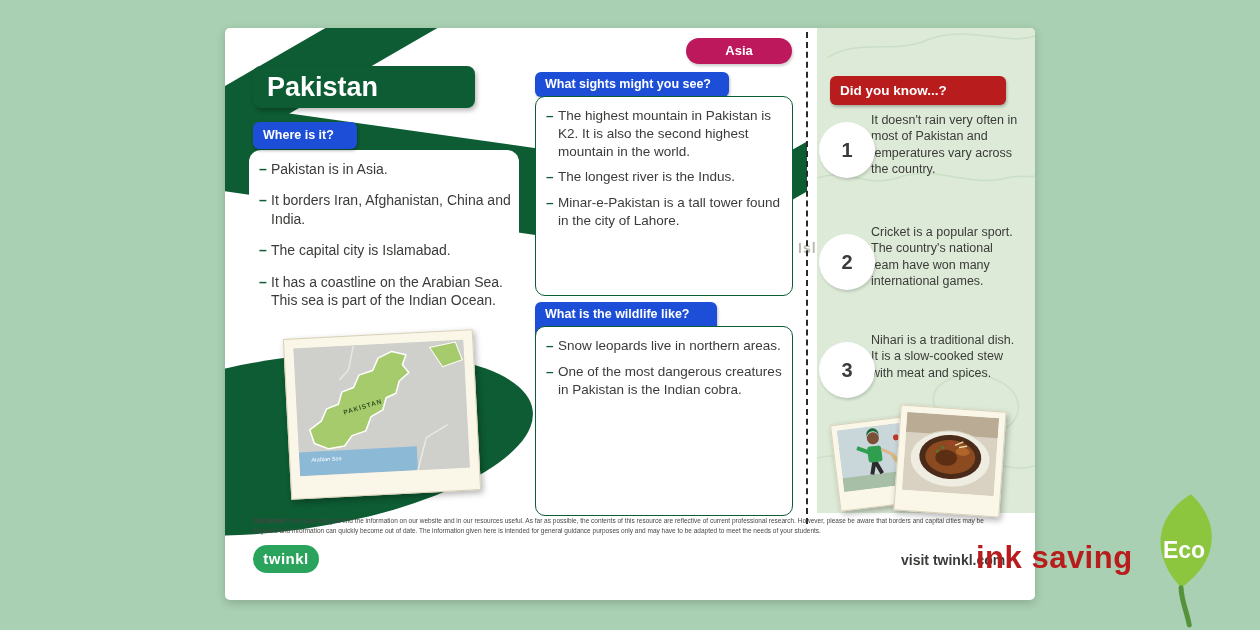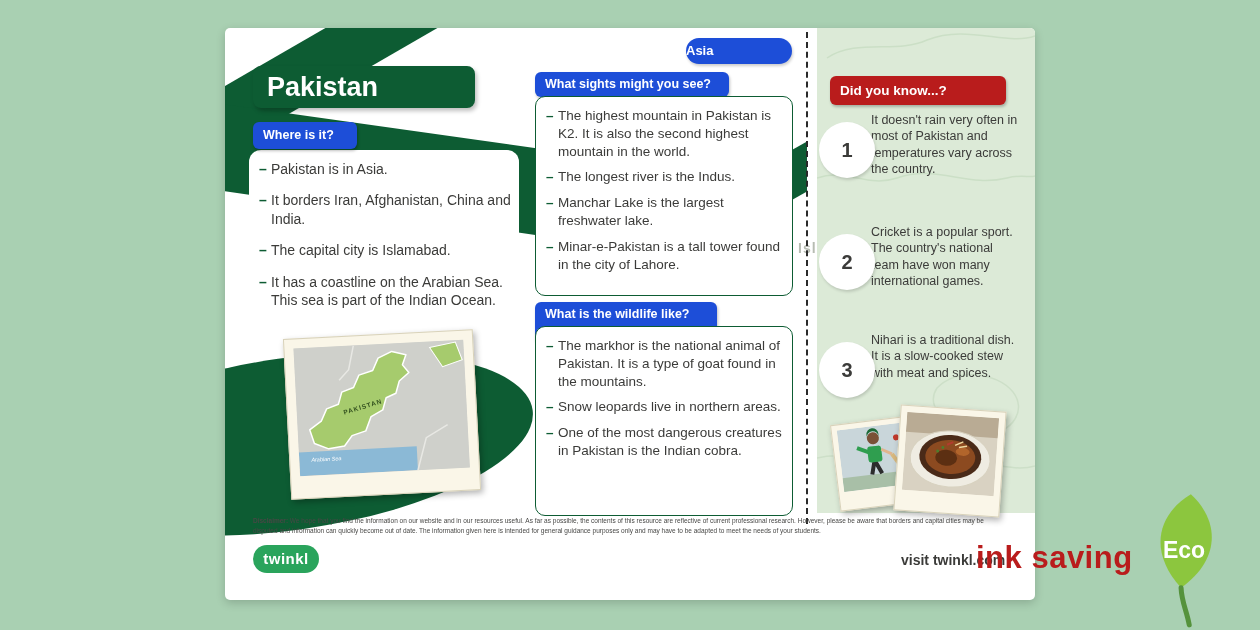--- a/index.html
+++ b/index.html
@@ -27,22 +27,22 @@
     background:#0d5c33; border-radius:50%; transform:rotate(-8deg); }
   .sliver { position:absolute; left:566px; top:118px; width:16px; height:50px;
     background:#0d5c33; transform:skewY(-30deg); }
   .left-panel-white { position:absolute; left:24px; top:122px; width:270px; height:192px;
     background:#ffffff; border-radius:12px; }
   
   .title-box { position:absolute; left:28px; top:38px; width:222px; height:42px;
     background:#0d5c33; border-radius:8px; box-shadow:2px 3px 4px rgba(0,0,0,.25);
     color:#fff; font-size:27px; font-weight:bold; line-height:42px; padding-left:14px; }
   .asia-pill { position:absolute; left:461px; top:10px; width:106px; height:26px;
-    background:#1d4ed8; border-radius:13px; color:#fff; font-size:13px; font-weight:bold;
-    line-height:26px; box-shadow:1px 2px 3px rgba(0,0,0,.2); }
+    background:#be185d; border-radius:13px; color:#fff; font-size:13px; font-weight:bold;
+    text-align:center; line-height:26px; box-shadow:1px 2px 3px rgba(0,0,0,.2); }
   .sec-header { position:absolute; background:#1d4ed8; border-radius:6px; color:#fff;
     font-size:12.5px; font-weight:bold; padding-left:10px;
     box-shadow:1px 2px 3px rgba(0,0,0,.25); }
   .hdr-where   { left:28px;  top:94px;  width:104px; height:27px; line-height:27px; }
   .hdr-sights  { left:310px; top:44px;  width:194px; height:25px; line-height:25px; }
   .hdr-wild    { left:310px; top:274px; width:182px; height:42px; line-height:25px; }
   
   ul.bullets { list-style:none; }
   ul.bullets li { position:relative; padding-left:12px; }
   ul.bullets li::before { content:"–"; position:absolute; left:0; top:0;
@@ -131,29 +131,27 @@
       <span class="map-country-label">PAKISTAN</span>
       <span class="map-sea-label">Arabian Sea</span>
     </div>
   </div>
 
   <div class="sec-header hdr-sights">What sights might you see?</div>
   <div class="fact-box box-sights">
     <ul class="bullets">
       <li>The highest mountain in Pakistan is K2. It is also the second highest mountain in the world.</li>
       <li>The longest river is the Indus.</li>
-      <li>Manchar Lake is the largest freshwater lake.</li>
       <li>Minar-e-Pakistan is a tall tower found in the city of Lahore.</li>
     </ul>
   </div>
 
   <div class="sec-header hdr-wild">What is the wildlife like?</div>
   <div class="fact-box box-wild">
     <ul class="bullets">
-      <li>The markhor is the national animal of Pakistan. It is a type of goat found in the mountains.</li>
       <li>Snow leopards live in northern areas.</li>
       <li>One of the most dangerous creatures in Pakistan is the Indian cobra.</li>
     </ul>
   </div>
 
   <div class="right-panel">
     <svg width="218" height="485" viewBox="0 0 218 485" style="position:absolute;left:0;top:0;">
       <path d="M10,30 C40,10 80,26 110,12 C150,-4 190,18 218,8" fill="none" stroke="#cbdfc6" stroke-width="1.5"></path>
       <path d="M0,150 C30,140 50,160 80,150 C120,136 150,160 190,150 C205,146 212,150 218,148" fill="none" stroke="#cbdfc6" stroke-width="1.5"></path>
       <path d="M120,360 C140,340 180,344 196,364 C210,382 196,404 170,406 C144,408 104,384 120,360 Z" fill="none" stroke="#cddfc8" stroke-width="1.5"></path>

